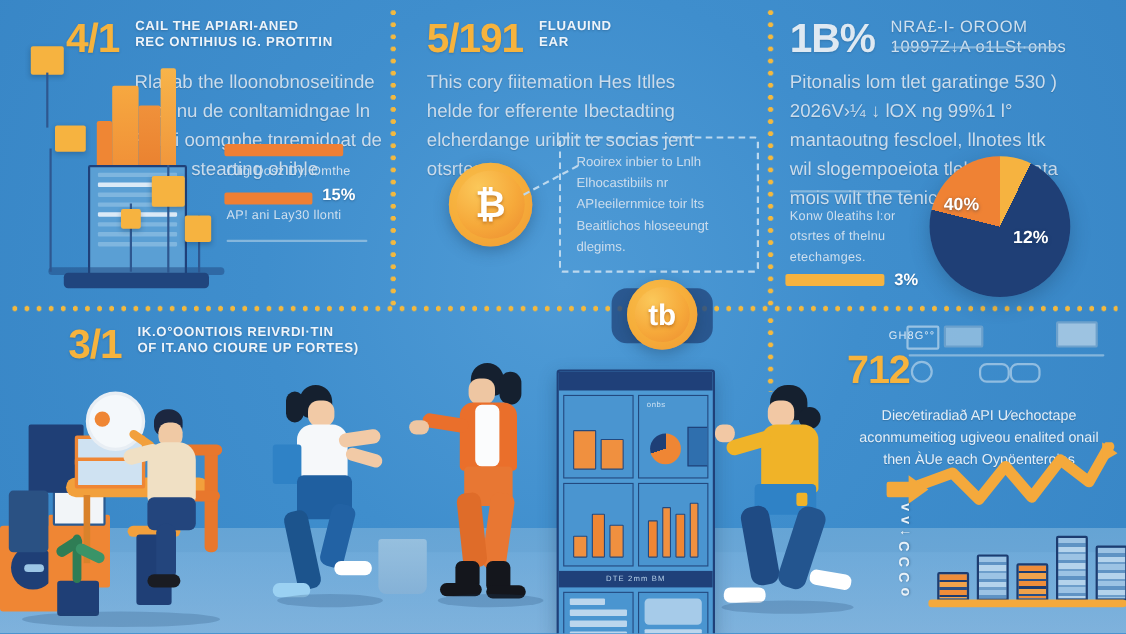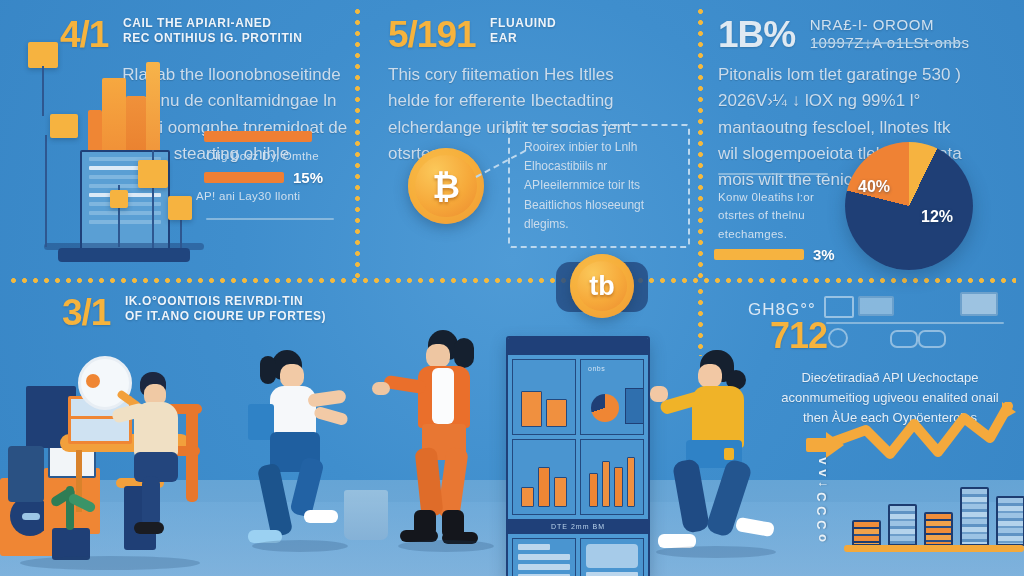--- a/index.html
+++ b/index.html
@@ -192,25 +192,25 @@
     <div class="tag" style="left:168px;top:196px;width:24px;height:24px;"></div>
     <div class="tag" style="left:28px;top:42px;width:30px;height:26px;"></div>
     <div class="pole" style="left:42px;top:66px;height:50px;"></div>
   </div>
 
   <div class="bar-row" style="left:204px;top:131px;">
     <div class="bar orange" style="width:108px;"></div>
   </div>
   <div class="caption" style="left:206px;top:150px;">Olig Dosz Dy, Omthe</div>
 
-  <div class="bar-row" style="left:204px;top:169px;">
+  <div class="bar-row" style="left:204px;top:169px;align-items:flex-end;">
     <div class="bar orange" style="width:80px;"></div>
     <div class="bar-pct">15%</div>
   </div>
-  <div class="caption" style="left:196px;top:190px;">AP! ani Lay30 llonti</div>
+  <div class="caption" style="left:206px;top:190px;">AP! ani Lay30 llonti</div>
   <div class="rule" style="left:206px;top:218px;width:128px;"></div>
 
   <div class="stat" style="left:388px;top:16px;width:300px;">
     <div class="num">5/191</div>
     <div class="head" style="white-space:pre-line;">FLUAUIND
 EAR</div>
     <div class="body" style="max-width:250px;">This cory fiitemation Hes Itlles helde for efferente Ibectadting elcherdange uriblit te socias jent otsrtes.</div>
   </div>
 
   <div class="coin" style="left:408px;top:148px;width:76px;height:76px;">
@@ -373,21 +373,21 @@
         <div class="line"></div>
       </div>
       <div class="fcell">
         <div class="blob"></div>
         <div class="line"></div>
 
       </div>
     </div>
   </div>
 
-  <div class="caption" style="left:748px;top:300px;font-size:17px;color:#dbe8f4;letter-spacing:1px;">GH8G°°</div>
+  <div class="caption" style="left:808px;top:300px;font-size:10px;color:#dbe8f4;letter-spacing:1px;">GH8G°°</div>
   <div class="stat" style="left:770px;top:318px;width:250px;">
     <div class="num" style="font-size:36px;">712</div>
     <div class="body" style="margin-left:0;margin-top:14px;max-width:240px;font-size:13px;color:#e4eef7;text-align:center;">Diec⁄etiradiað API U⁄echoctape aconmumeitiog ugiveou enalited onail then ÀUe each Oypöenteroies</div>
   </div>
   <div class="rule" style="left:826px;top:322px;width:178px;height:1.5px;"></div>
 
   <div>
     <div style="position:absolute;left:824px;top:296px;width:26px;height:18px;border:2px solid #bfd8ec;border-radius:2px;opacity:.7;"></div>
     <div style="position:absolute;left:858px;top:296px;width:32px;height:16px;background:#a9cbe6;border:2px solid #7ea9cd;border-radius:2px;opacity:.7;"></div>
     <div style="position:absolute;left:960px;top:292px;width:34px;height:20px;background:#bed7ea;border:2px solid #7ea9cd;border-radius:2px;opacity:.75;"></div>

